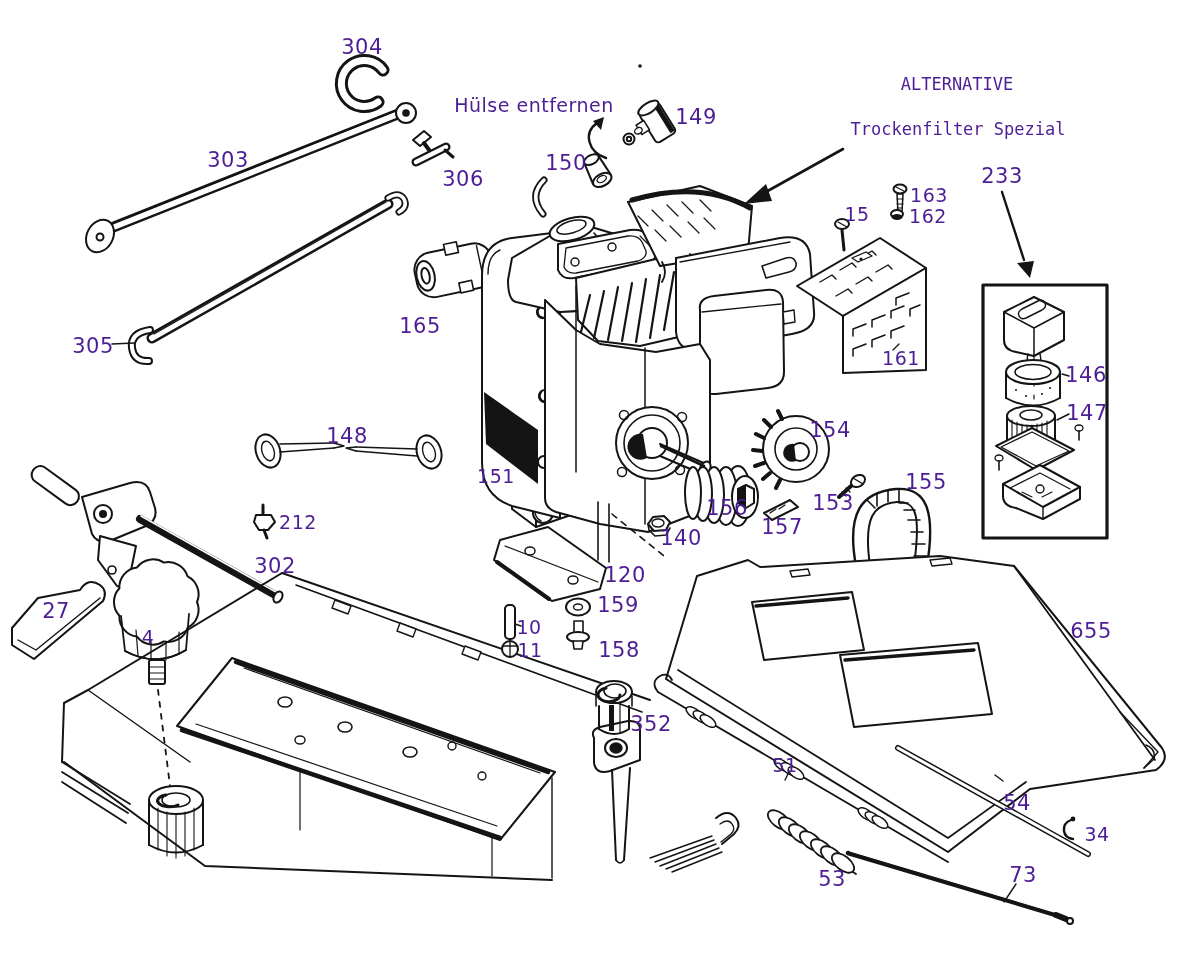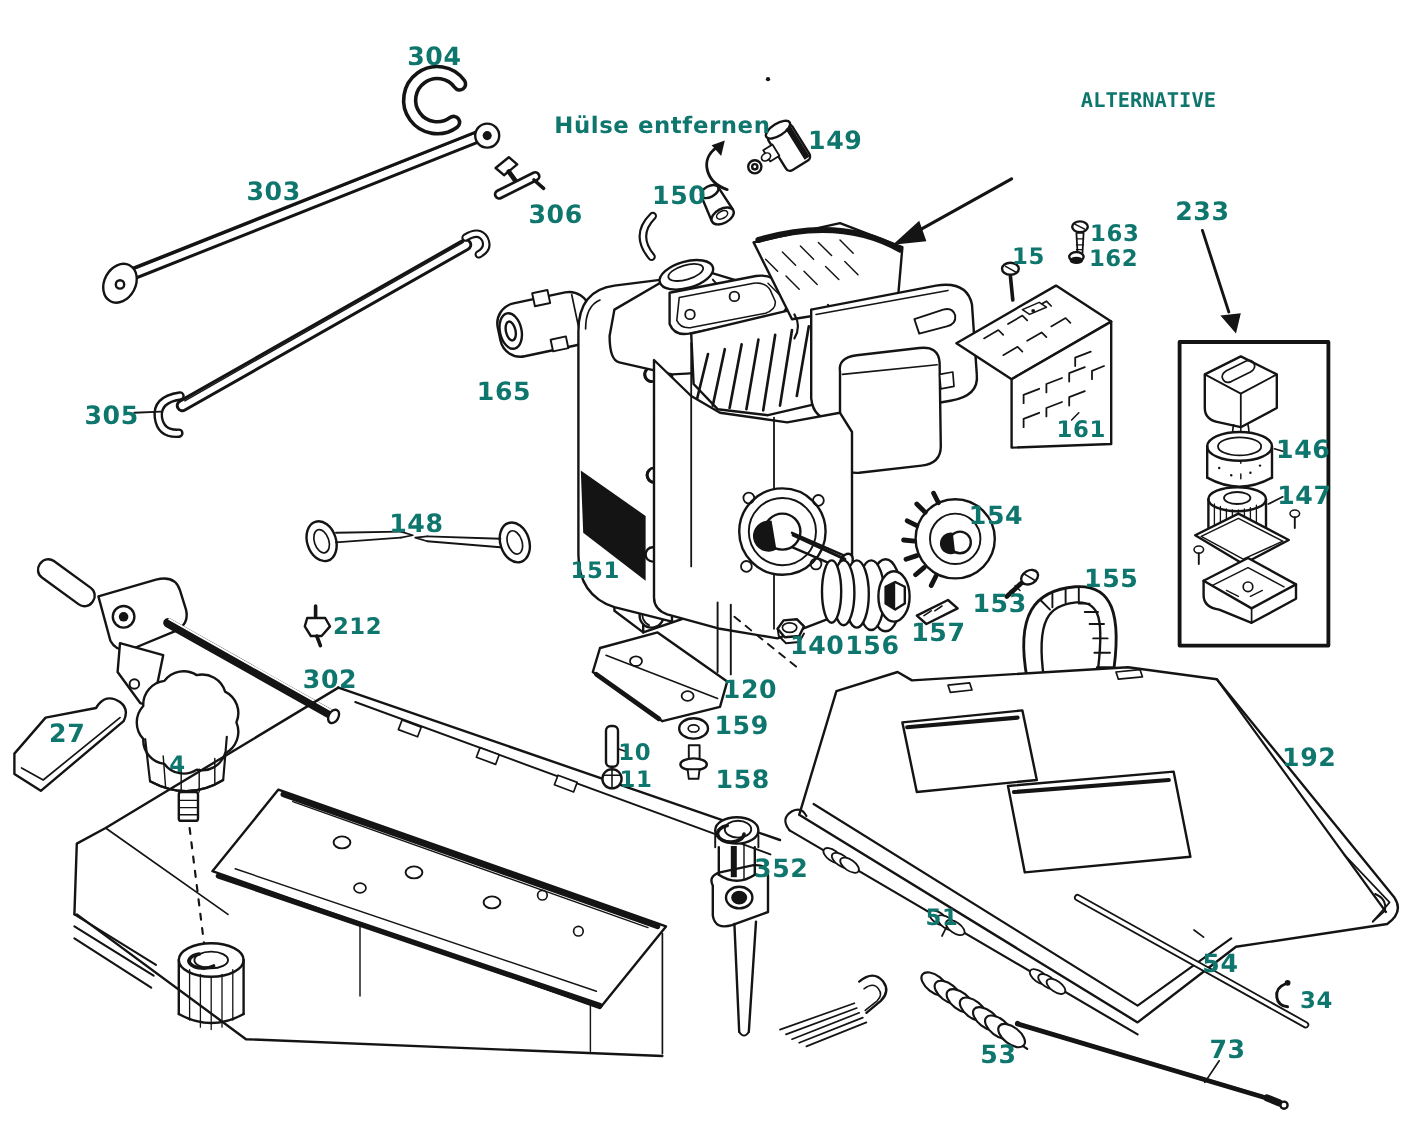--- a/index.html
+++ b/index.html
@@ -1,22 +1,22 @@
 <!DOCTYPE html>
 <html><head>
 <meta charset="utf-8">
 <style>
   html,body{margin:0;padding:0;background:#fff;}
   .stage{position:relative;width:1184px;height:953px;background:#ffffff;overflow:hidden;
          font-family:"DejaVu Sans",sans-serif;}
   .stage svg{position:absolute;left:0;top:0;}
-  .lbl{position:absolute;transform:translate(-50%,-50%);font-weight:bold;font-size:21px;
-       color:#0f766e;white-space:nowrap;letter-spacing:.5px;
+  .lbl{position:absolute;transform:translate(-50%,-50%);font-weight:normal;font-size:21px;
+       color:#4c1d95;white-space:nowrap;letter-spacing:.5px;
        font-family:"DejaVu Sans","Liberation Sans",sans-serif;}
-  .note{font-size:19px;margin-left:18px;}
+  .note{font-size:19px;}
   .mono{font-family:"DejaVu Sans Mono","Liberation Mono",monospace;font-size:17px;letter-spacing:0;}
   .sm{font-size:19px;}
 </style>
 </head>
 <body>
 
 <div class="stage">
 
 <svg width="1184" height="953" viewBox="0 0 1184 953" fill="none" stroke="#141414" stroke-width="2" stroke-linecap="round" stroke-linejoin="round">
 
@@ -455,53 +455,54 @@
       <ellipse cx="873" cy="818" rx="4.5" ry="9" transform="rotate(-55 873 818)" fill="#fff"></ellipse>
       <ellipse cx="880" cy="822" rx="4.5" ry="9" transform="rotate(-55 880 822)" fill="#fff"></ellipse>
     </g>
     <path d="M785,780 L789,772" stroke-width="1.4"></path>
   </g>
 
 </svg>
 
 <div class="lbl note" style="left:534px;top:105px">Hülse entfernen</div>
 <div class="lbl mono" style="left:957px;top:84px">ALTERNATIVE</div>
+<div class="lbl mono" style="left:958px;top:129px">Trockenfilter Spezial</div>
 
 <div class="lbl" style="left:362px;top:47px">304</div>
 <div class="lbl" style="left:228px;top:160px">303</div>
 <div class="lbl" style="left:463px;top:179px">306</div>
 <div class="lbl" style="left:566px;top:163px">150</div>
 <div class="lbl" style="left:696px;top:117px">149</div>
 <div class="lbl" style="left:1002px;top:176px">233</div>
 <div class="lbl sm" style="left:929px;top:195px">163</div>
 <div class="lbl sm" style="left:928px;top:216px">162</div>
 <div class="lbl sm" style="left:857px;top:214px">15</div>
 <div class="lbl" style="left:420px;top:326px">165</div>
 <div class="lbl sm" style="left:901px;top:358px">161</div>
 <div class="lbl" style="left:93px;top:346px">305</div>
 <div class="lbl" style="left:347px;top:436px">148</div>
 <div class="lbl" style="left:1086px;top:375px">146</div>
 <div class="lbl" style="left:1087px;top:413px">147</div>
 <div class="lbl sm" style="left:496px;top:476px">151</div>
 <div class="lbl" style="left:830px;top:430px">154</div>
 <div class="lbl" style="left:833px;top:503px">153</div>
 <div class="lbl" style="left:926px;top:482px">155</div>
-<div class="lbl" style="left:727px;top:538px">156</div>
+<div class="lbl" style="left:727px;top:508px">156</div>
 <div class="lbl" style="left:782px;top:527px">157</div>
 <div class="lbl" style="left:681px;top:538px">140</div>
 <div class="lbl" style="left:625px;top:575px">120</div>
 <div class="lbl" style="left:618px;top:605px">159</div>
 <div class="lbl" style="left:619px;top:650px">158</div>
 <div class="lbl sm" style="left:298px;top:522px">212</div>
 <div class="lbl" style="left:275px;top:566px">302</div>
 <div class="lbl sm" style="left:529px;top:627px">10</div>
 <div class="lbl sm" style="left:530px;top:650px">11</div>
 <div class="lbl" style="left:56px;top:611px">27</div>
 <div class="lbl sm" style="left:148px;top:637px">4</div>
 <div class="lbl" style="left:651px;top:724px">352</div>
-<div class="lbl" style="left:1091px;top:631px">192</div>
+<div class="lbl" style="left:1091px;top:631px">655</div>
 <div class="lbl sm" style="left:785px;top:765px">51</div>
 <div class="lbl" style="left:1017px;top:803px">54</div>
 <div class="lbl sm" style="left:1097px;top:834px">34</div>
 <div class="lbl" style="left:1023px;top:875px">73</div>
 <div class="lbl" style="left:832px;top:879px">53</div>
 
 </div>
 
 </body></html>

